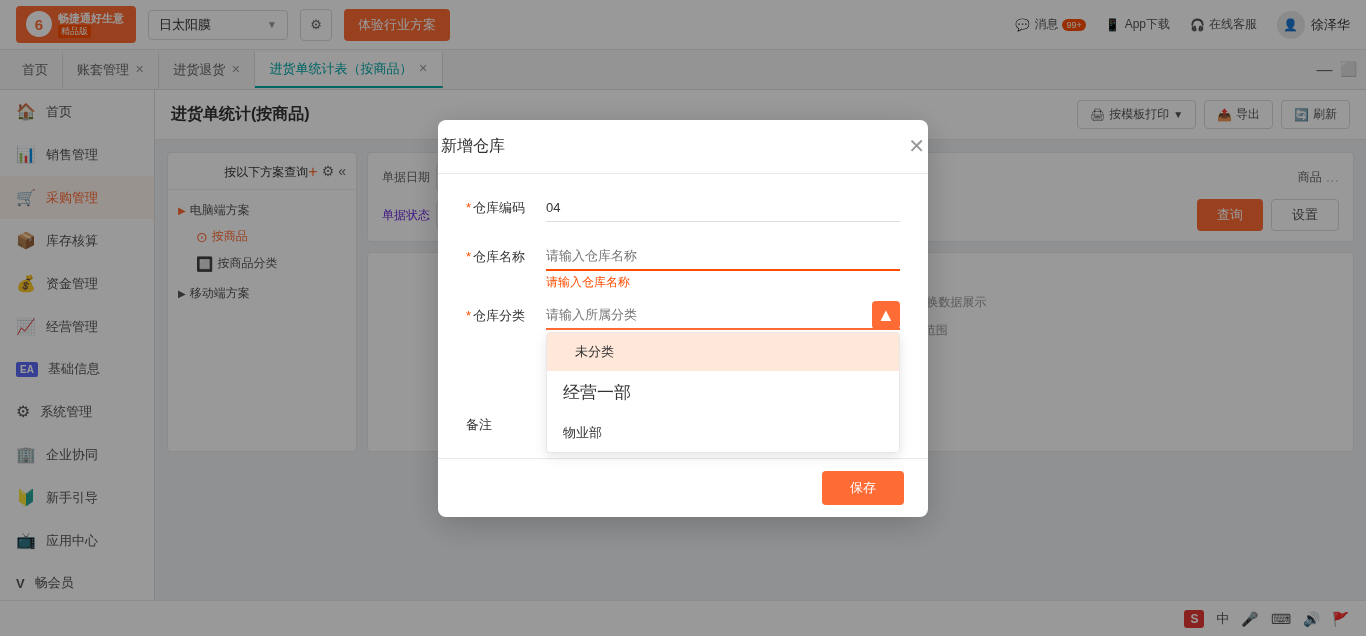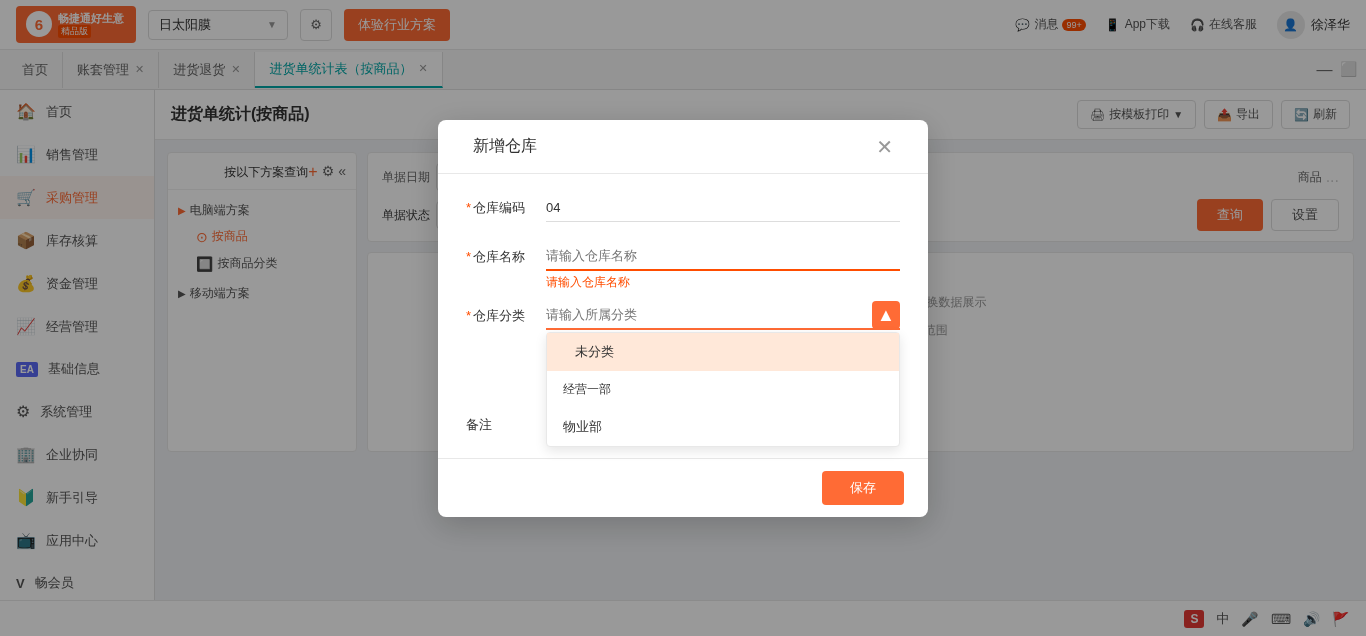--- a/index.html
+++ b/index.html
@@ -200,21 +200,21 @@
               <span style="color:#666;font-size:12px;white-space:nowrap;">付款状态</span>
               <select style="border:1px solid #ddd;border-radius:4px;padding:4px 8px;font-size:12px;height:28px;width:120px;background:#fff;"></select>
             </div>
             <div style="display:flex;align-items:center;gap:4px;margin-left:auto;">
               <span style="color:#666;font-size:12px;">商品</span>
               <span style="color:#ccc;font-size:16px;">...</span>
             </div>
           </div>
           <div style="display:flex;gap:16px;align-items:center;">
             <div style="display:flex;align-items:center;gap:6px;">
-              <span style="color:#404040;font-size:12px;white-space:nowrap;">单据状态</span>
+              <span style="color:#6d28d9;font-size:12px;white-space:nowrap;">单据状态</span>
               <select style="border:1px solid #ddd;border-radius:4px;padding:4px 8px;font-size:12px;height:28px;width:140px;background:#fff;"></select>
             </div>
             <div style="margin-left:auto;display:flex;gap:8px;">
               <button style="background:#ff6b35;color:#fff;border:none;border-radius:4px;padding:6px 20px;cursor:pointer;font-size:13px;">查询</button>
               <button style="background:#fff;color:#555;border:1px solid #ddd;border-radius:4px;padding:6px 20px;cursor:pointer;font-size:13px;">设置</button>
             </div>
           </div>
         </div>
 
         <div style="background:#fff;border:1px solid #e8e8e8;border-radius:4px;min-height:200px;position:relative;">
@@ -230,21 +230,21 @@
           </div>
         </div>
       </div>
     </div>
   </div>
 </div>
 
 <div style="position:fixed;top:0;left:0;width:100%;height:100%;background:rgba(0,0,0,0.4);z-index:1000;display:flex;align-items:center;justify-content:center;">
   <div style="background:#fff;border-radius:8px;width:490px;box-shadow:0 8px 32px rgba(0,0,0,0.2);overflow:visible;">
 
-    <div style="display:flex;align-items:flex-end;justify-content:space-between;padding:16px 35px;border-bottom:1px solid #e8e8e8;">
+    <div style="display:flex;align-items:center;justify-content:space-between;padding:16px 3px;border-bottom:1px solid #e8e8e8;">
       <span style="font-size:16px;font-weight:500;color:#333;">新增仓库</span>
       <span style="cursor:pointer;color:#999;font-size:20px;line-height:1;">✕</span>
     </div>
 
     <div style="padding:20px 28px;">
 
       <div style="display:flex;align-items:center;margin-bottom:20px;">
         <div style="width:80px;font-size:13px;color:#333;display:flex;align-items:center;gap:2px;">
           <span style="color:#ff4d00;">*</span>
           <span>仓库编码</span>
@@ -273,21 +273,21 @@
         <div style="flex:1;position:relative;">
           <div style="position:relative;">
             <input type="text" style="width: 100%; border-top: none; border-right: none; border-left: none; border-image: initial; border-bottom: 2px solid rgb(255, 107, 53); padding: 6px 30px 6px 0px; font-size: 13px; color: rgb(51, 51, 51); outline: none; background: transparent;" placeholder="请输入所属分类">
             <span style="position:absolute;right:0;top:50%;transform:translateY(-50%);color:#ff6b35;cursor:pointer;font-size:18px;width:28px;height:28px;background:#ff6b35;border-radius:4px;display:flex;align-items:center;justify-content:center;color:#fff;">▲</span>
           </div>
 
           <div style="position:absolute;top:calc(100% + 2px);left:0;right:0;background:#fff;border:1px solid #e8e8e8;border-radius:4px;box-shadow:0 4px 12px rgba(0,0,0,0.1);z-index:2000;">
             <div style="padding:10px 28px;cursor:pointer;color:#333;font-size:13px;background:#ffe8d9;">
               <span>未分类</span>
             </div>
-            <div style="padding:10px 16px;cursor:pointer;color:#333;font-size:12px;">
+            <div style="padding:10px 16px;cursor:pointer;color:#333;font-size:17px;">
               <span>经营一部</span>
             </div>
             <div style="padding:10px 16px;cursor:pointer;color:#333;font-size:13px;">
               <span>物业部</span>
             </div>
           </div>
         </div>
       </div>
 
       <div style="display:flex;align-items:flex-start;margin-top:80px;">

